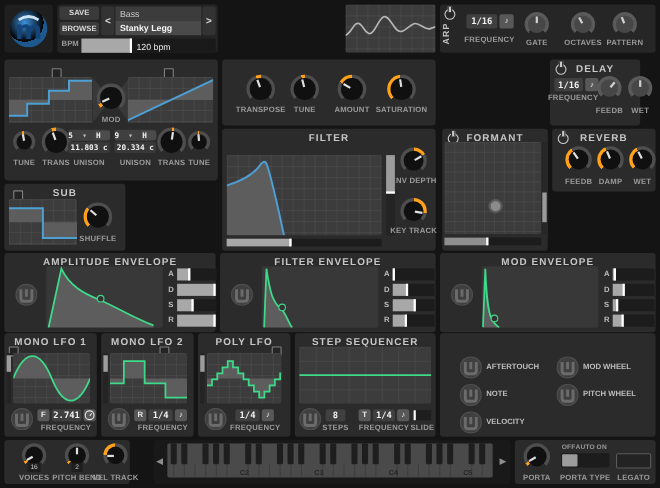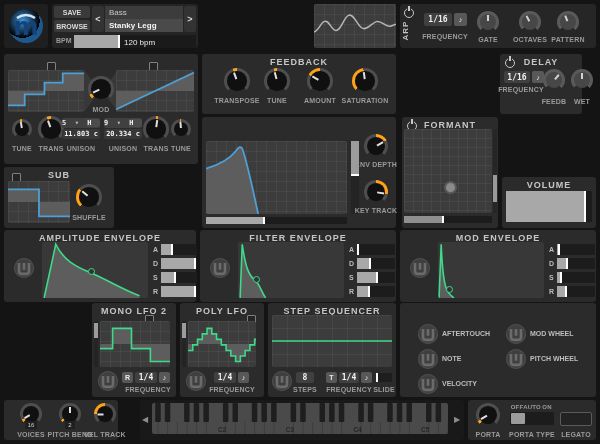--- a/index.html
+++ b/index.html
@@ -148,32 +148,32 @@
         <path d="M0,10 H50 V25 H0 Z M50,25 H100 V42 H50 Z" fill="#5d5d5d"></path>
         <path d="M0,10 H50 V42 H100" stroke="#4e9fd4" stroke-width="1.8" fill="none" vector-effect="non-scaling-stroke"></path>
       </svg>
     </div>
     <div class="knob" style="left:72px;top:17px;--s:26px;--p:-50deg;--a1:0deg;--a2:85deg"></div>
     <div class="lbl" style="left:85px;top:47px">SHUFFLE</div>
   </div>
 
 
   <div class="panel" style="left:202px;top:54px;width:194px;height:60px">
-    <div class="ptitle">FEEDBACK</div>
     <div class="knob" style="left:22px;top:14px;--s:26px;--p:-20deg;--a1:115deg;--a2:135deg"></div>
     <div class="knob" style="left:62px;top:14px;--s:26px;--p:-15deg;--a1:120deg;--a2:135deg"></div>
     <div class="knob" style="left:105px;top:14px;--s:26px;--p:-60deg;--a1:75deg;--a2:135deg"></div>
     <div class="knob" style="left:150px;top:14px;--s:26px;--p:-8deg;--a1:0deg;--a2:127deg"></div>
     <div class="lbl" style="left:35px;top:43px">TRANSPOSE</div>
     <div class="lbl" style="left:75px;top:43px">TUNE</div>
     <div class="lbl" style="left:118px;top:43px">AMOUNT</div>
     <div class="lbl" style="left:163px;top:43px">SATURATION</div>
   </div>
 
   <div class="panel" style="left:202px;top:117px;width:194px;height:111px">
+    <div class="ptitle">FILTER</div>
     <div class="ftab sel" style="left:4px"><svg width="19" height="10" viewBox="0 0 20 10">
           <path d="M1,4 H8 C11,4 11,1 13,3 C15,7 16,9 19,9" stroke="#1c1c1c" fill="none"></path>
         </svg></div>
     <div class="ftab" style="left:25px"><svg width="19" height="10" viewBox="0 0 20 10">
           <path d="M1,4 H9 C13,4 15,9 19,9" stroke="#8e8e8e" fill="none"></path>
         </svg></div>
     <div class="ftab" style="left:46px"><svg width="19" height="10" viewBox="0 0 20 10">
           <path d="M1,9 C6,9 8,2 10,2 C12,2 14,9 19,9" stroke="#8e8e8e" fill="none"></path>
         </svg></div>
     <div class="ftab" style="left:67px"><svg width="19" height="10" viewBox="0 0 20 10">
@@ -229,27 +229,31 @@
       <div style="position:absolute;left:40px;top:52px;width:9px;height:9px;border-radius:50%;background:#8b8b8b;border:2px solid #5a5a5a"></div>
     </div>
     <div class="vsl" style="left:91px;top:12px;width:4px;height:84px;background:#262626">
       <div style="position:absolute;left:0;right:0;top:55%;height:32%;background:#9a9a9a"></div>
     </div>
     <div class="hsl" style="left:2px;top:99px;width:88px;height:7px">
         <div class="fill" style="width:46%;background:#8f8f8f"></div>
       </div>
   </div>
 
-
-  <div class="panel" style="left:502px;top:177px;width:94px;height:51px">
-    <div class="ptitle">VOLUME</div>
-    <div class="hsl" style="left:4px;top:14px;width:86px;height:31px">
-        <div class="fill" style="width:93%"></div>
-      </div>
-  </div>
+  <div class="panel" style="left:502px;top:117px;width:94px;height:57px">
+    <div class="pwr" style="left:5px;top:4px"></div>
+    <div class="ptitle">REVERB</div>
+    <div class="knob" style="left:12px;top:16px;--s:24px;--p:-35deg;--a1:0deg;--a2:100deg"></div>
+    <div class="knob" style="left:41px;top:16px;--s:24px;--p:-23deg;--a1:0deg;--a2:112deg"></div>
+    <div class="knob" style="left:70px;top:16px;--s:24px;--p:-27deg;--a1:0deg;--a2:108deg"></div>
+    <div class="lbl" style="left:24px;top:45px">FEEDB</div>
+    <div class="lbl" style="left:53px;top:45px">DAMP</div>
+    <div class="lbl" style="left:82px;top:45px">WET</div>
+  </div>
+
 
   <div class="panel" style="left:4px;top:230px;width:192px;height:72px">
     <div class="ptitle">AMPLITUDE ENVELOPE</div>
     <div class="msrc" style="left:10px;top:28px"><svg width="20" height="20" viewBox="0 0 12 12">
           <path d="M3,3 V8 Q3,9.5 4.5,9.5 H7.5 Q9,9.5 9,8 V3 M6,3 V7" stroke="#6b6b6b" stroke-width="1.6" fill="none"></path>
         </svg></div>
     <div class="disp" style="left:38px;top:12px;width:106px;height:56px;background:#383838">
       <svg viewBox="0 0 100 50" preserveAspectRatio="none">
         <path d="M2,50 L13,2 C20,16 32,22 45,27 C60,33 75,42 92,48 L92,50 Z" fill="#5d5d5d"></path>
         <path d="M2,50 L13,2 C20,16 32,22 45,27 C60,33 75,42 92,48" stroke="#3fd98a" stroke-width="1.6" fill="none" vector-effect="non-scaling-stroke"></path>
@@ -327,20 +331,42 @@
         <div class="fill" style="width:28%"></div>
       </div>
     <div class="hsl" style="left:157px;top:42px;width:38px;height:11px">
         <div class="fill" style="width:12%"></div>
       </div>
     <div class="hsl" style="left:157px;top:56px;width:38px;height:11px">
         <div class="fill" style="width:25%"></div>
       </div>
   </div>
 
+  <div class="panel" style="left:4px;top:303px;width:84px;height:94px">
+    <div class="ptitle">MONO LFO 1</div>
+    <div class="chk" style="left:4px;top:12px"></div>
+    <div class="vsl" style="left:2px;top:18px;width:4px;height:46px;background:#242424">
+        <div style="position:absolute;left:0;right:0;top:4%;height:32%;background:#9c9c9c"></div>
+      </div>
+    <div class="disp" style="left:8px;top:18px;width:70px;height:46px">
+      <svg viewBox="0 0 100 50" preserveAspectRatio="none">
+        <path d="M0,25 C8,10 17,3 25,3 C33,3 42,10 50,25 Z M50,25 C58,40 67,47 75,47 C83,47 92,40 100,25 Z" fill="#5d5d5d"></path>
+        <path d="M0,25 C8,10 17,3 25,3 C33,3 42,10 50,25 C58,40 67,47 75,47 C83,47 92,40 100,25" stroke="#3fd98a" stroke-width="1.6" fill="none" vector-effect="non-scaling-stroke"></path>
+      </svg>
+    </div>
+    <div class="msrc" style="left:6px;top:68px"><svg width="20" height="20" viewBox="0 0 12 12">
+          <path d="M3,3 V8 Q3,9.5 4.5,9.5 H7.5 Q9,9.5 9,8 V3 M6,3 V7" stroke="#6b6b6b" stroke-width="1.6" fill="none"></path>
+        </svg></div>
+    <div class="badge" style="left:30px;top:69px;width:11px;height:11px">F</div>
+    <div class="vbox" style="left:43px;top:69px;width:27px;height:11px">2.741</div>
+    <div class="badge" style="left:72px;top:69px;width:11px;height:11px">
+        <span class="clockico"></span>
+      </div>
+    <div class="lbl" style="left:56px;top:83px">FREQUENCY</div>
+  </div>
 
   <div class="panel" style="left:92px;top:303px;width:84px;height:94px">
     <div class="ptitle">MONO LFO 2</div>
     <div class="chk" style="left:53px;top:12px"></div>
     <div class="vsl" style="left:2px;top:18px;width:4px;height:46px;background:#242424">
         <div style="position:absolute;left:0;right:0;top:4%;height:32%;background:#9c9c9c"></div>
       </div>
     <div class="disp" style="left:8px;top:18px;width:70px;height:46px">
       <svg viewBox="0 0 100 50" preserveAspectRatio="none">
         <path d="M0,25 H18 V30 H0 Z M18,8 H45 V25 H18 Z M45,25 H72 V30 H45 Z M72,25 H100 V44 H72 Z" fill="#5d5d5d"></path>

